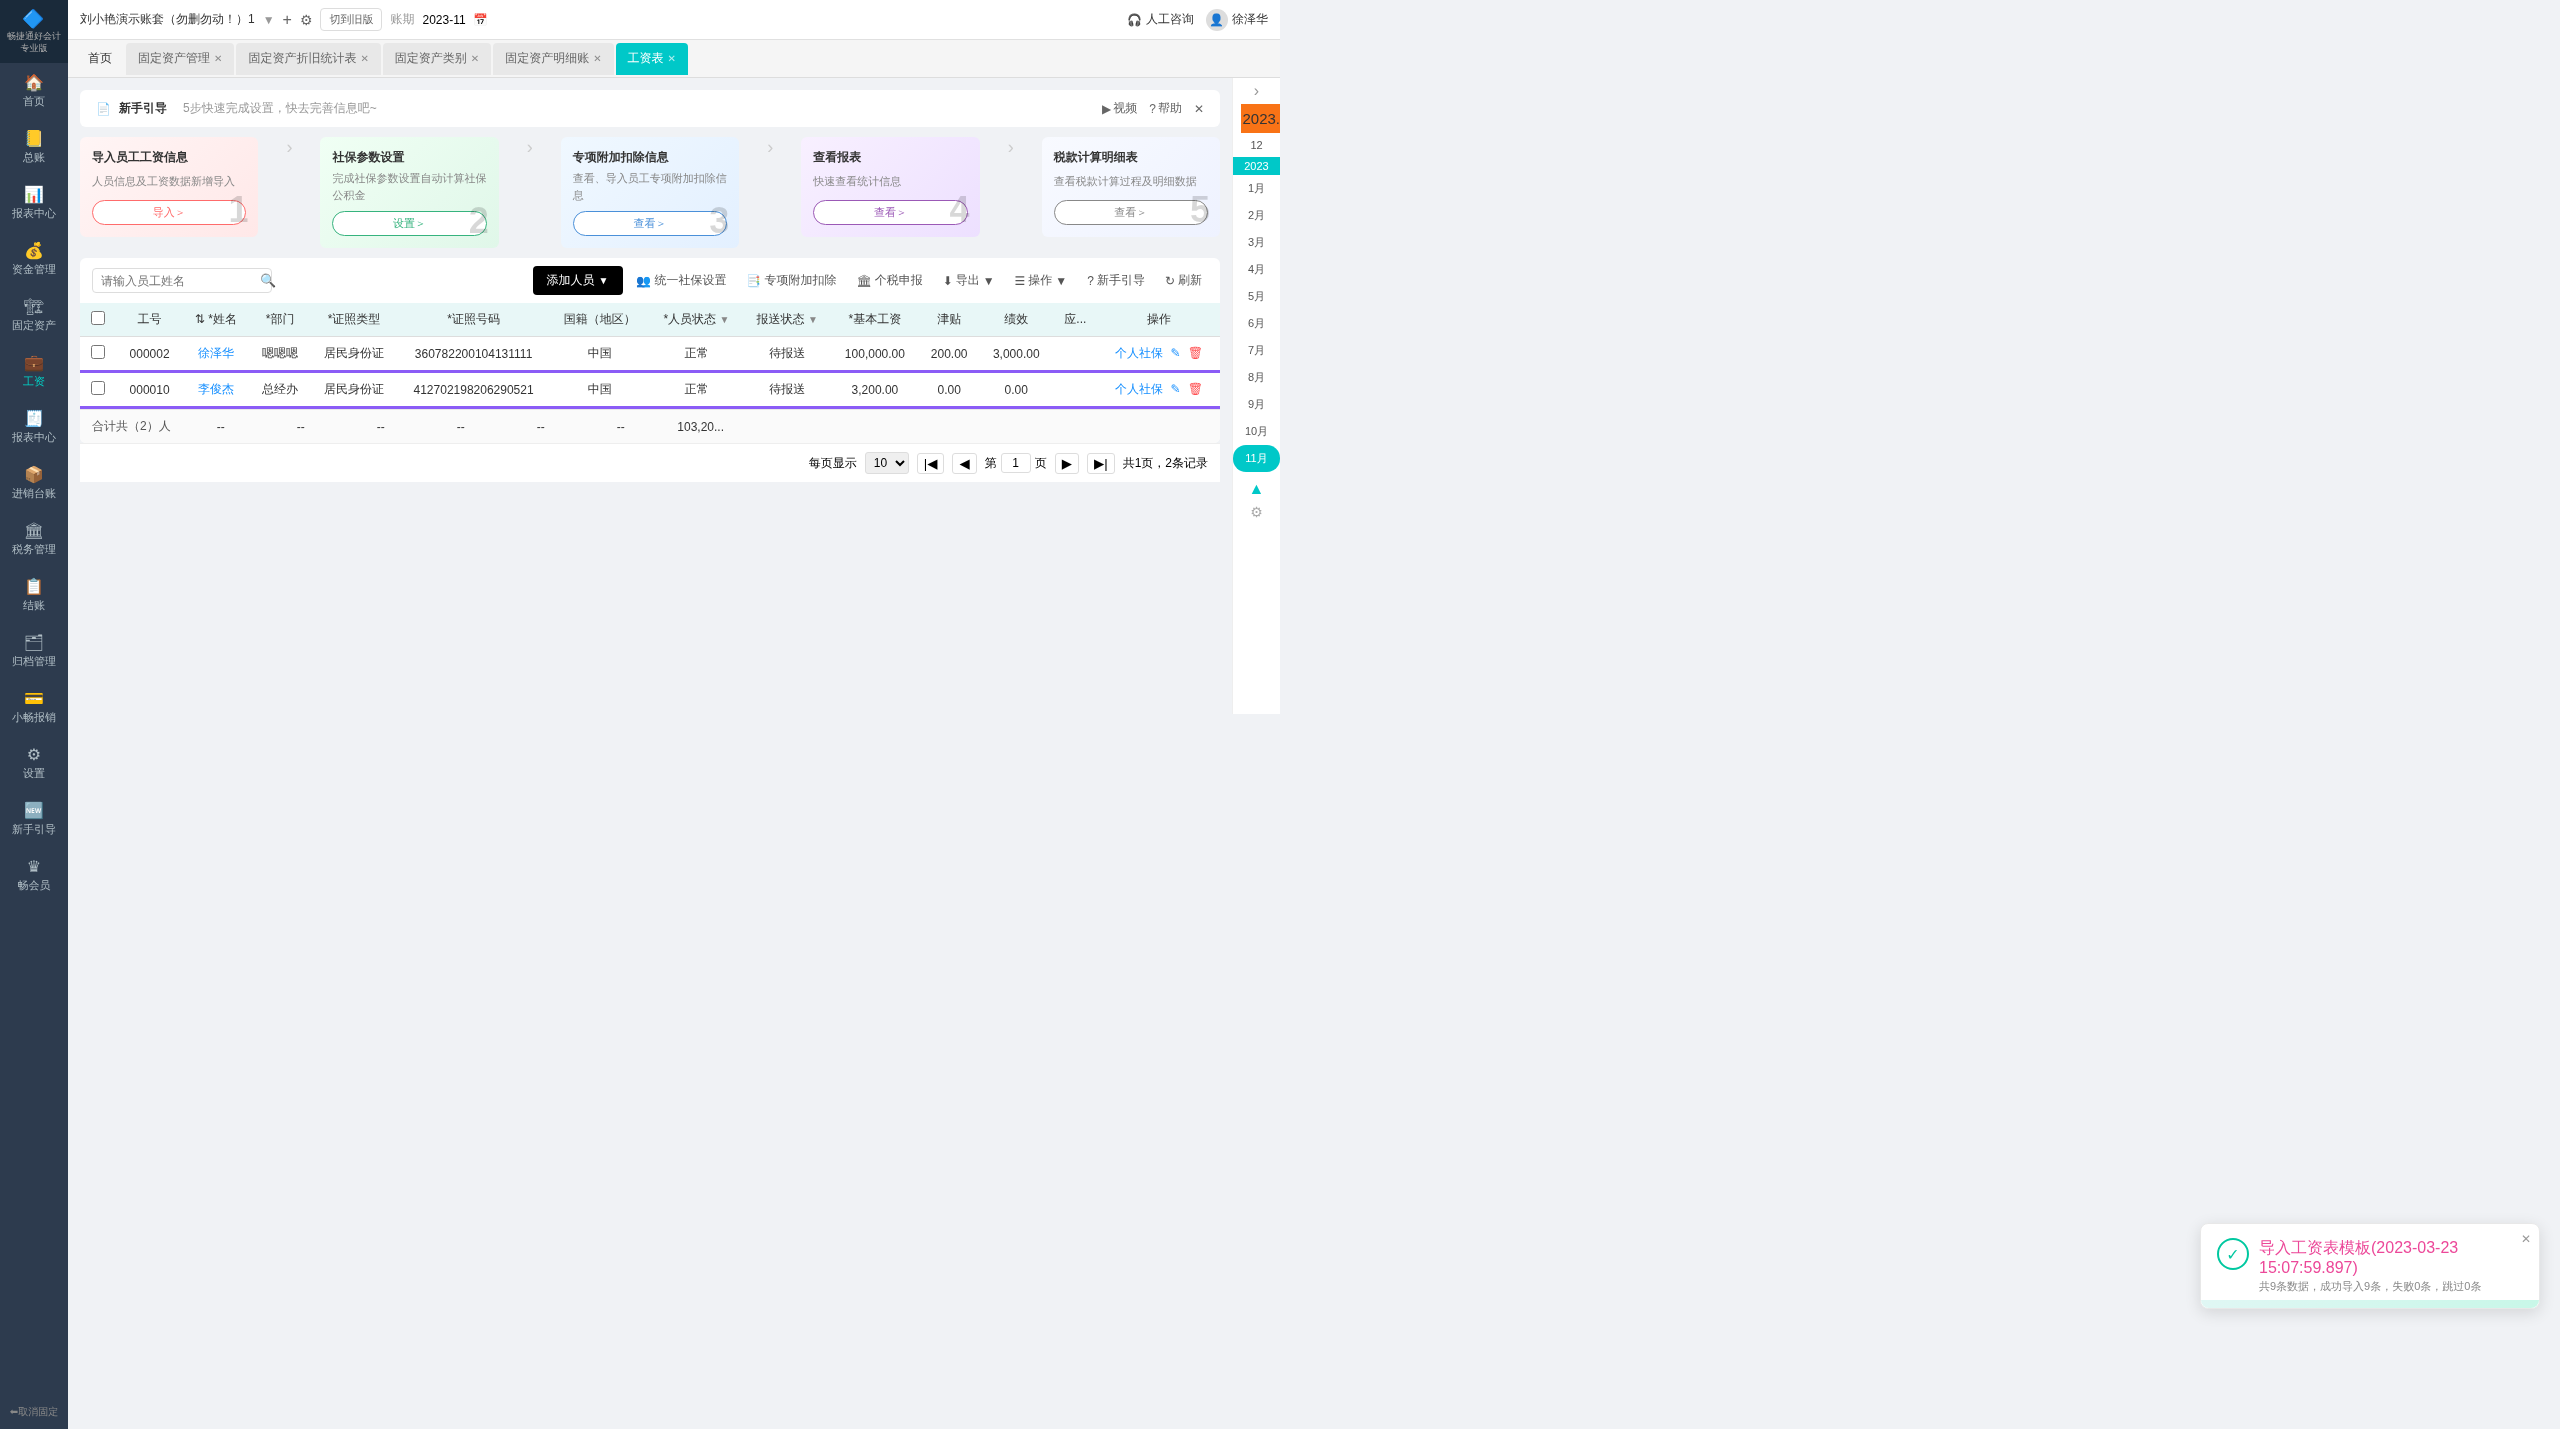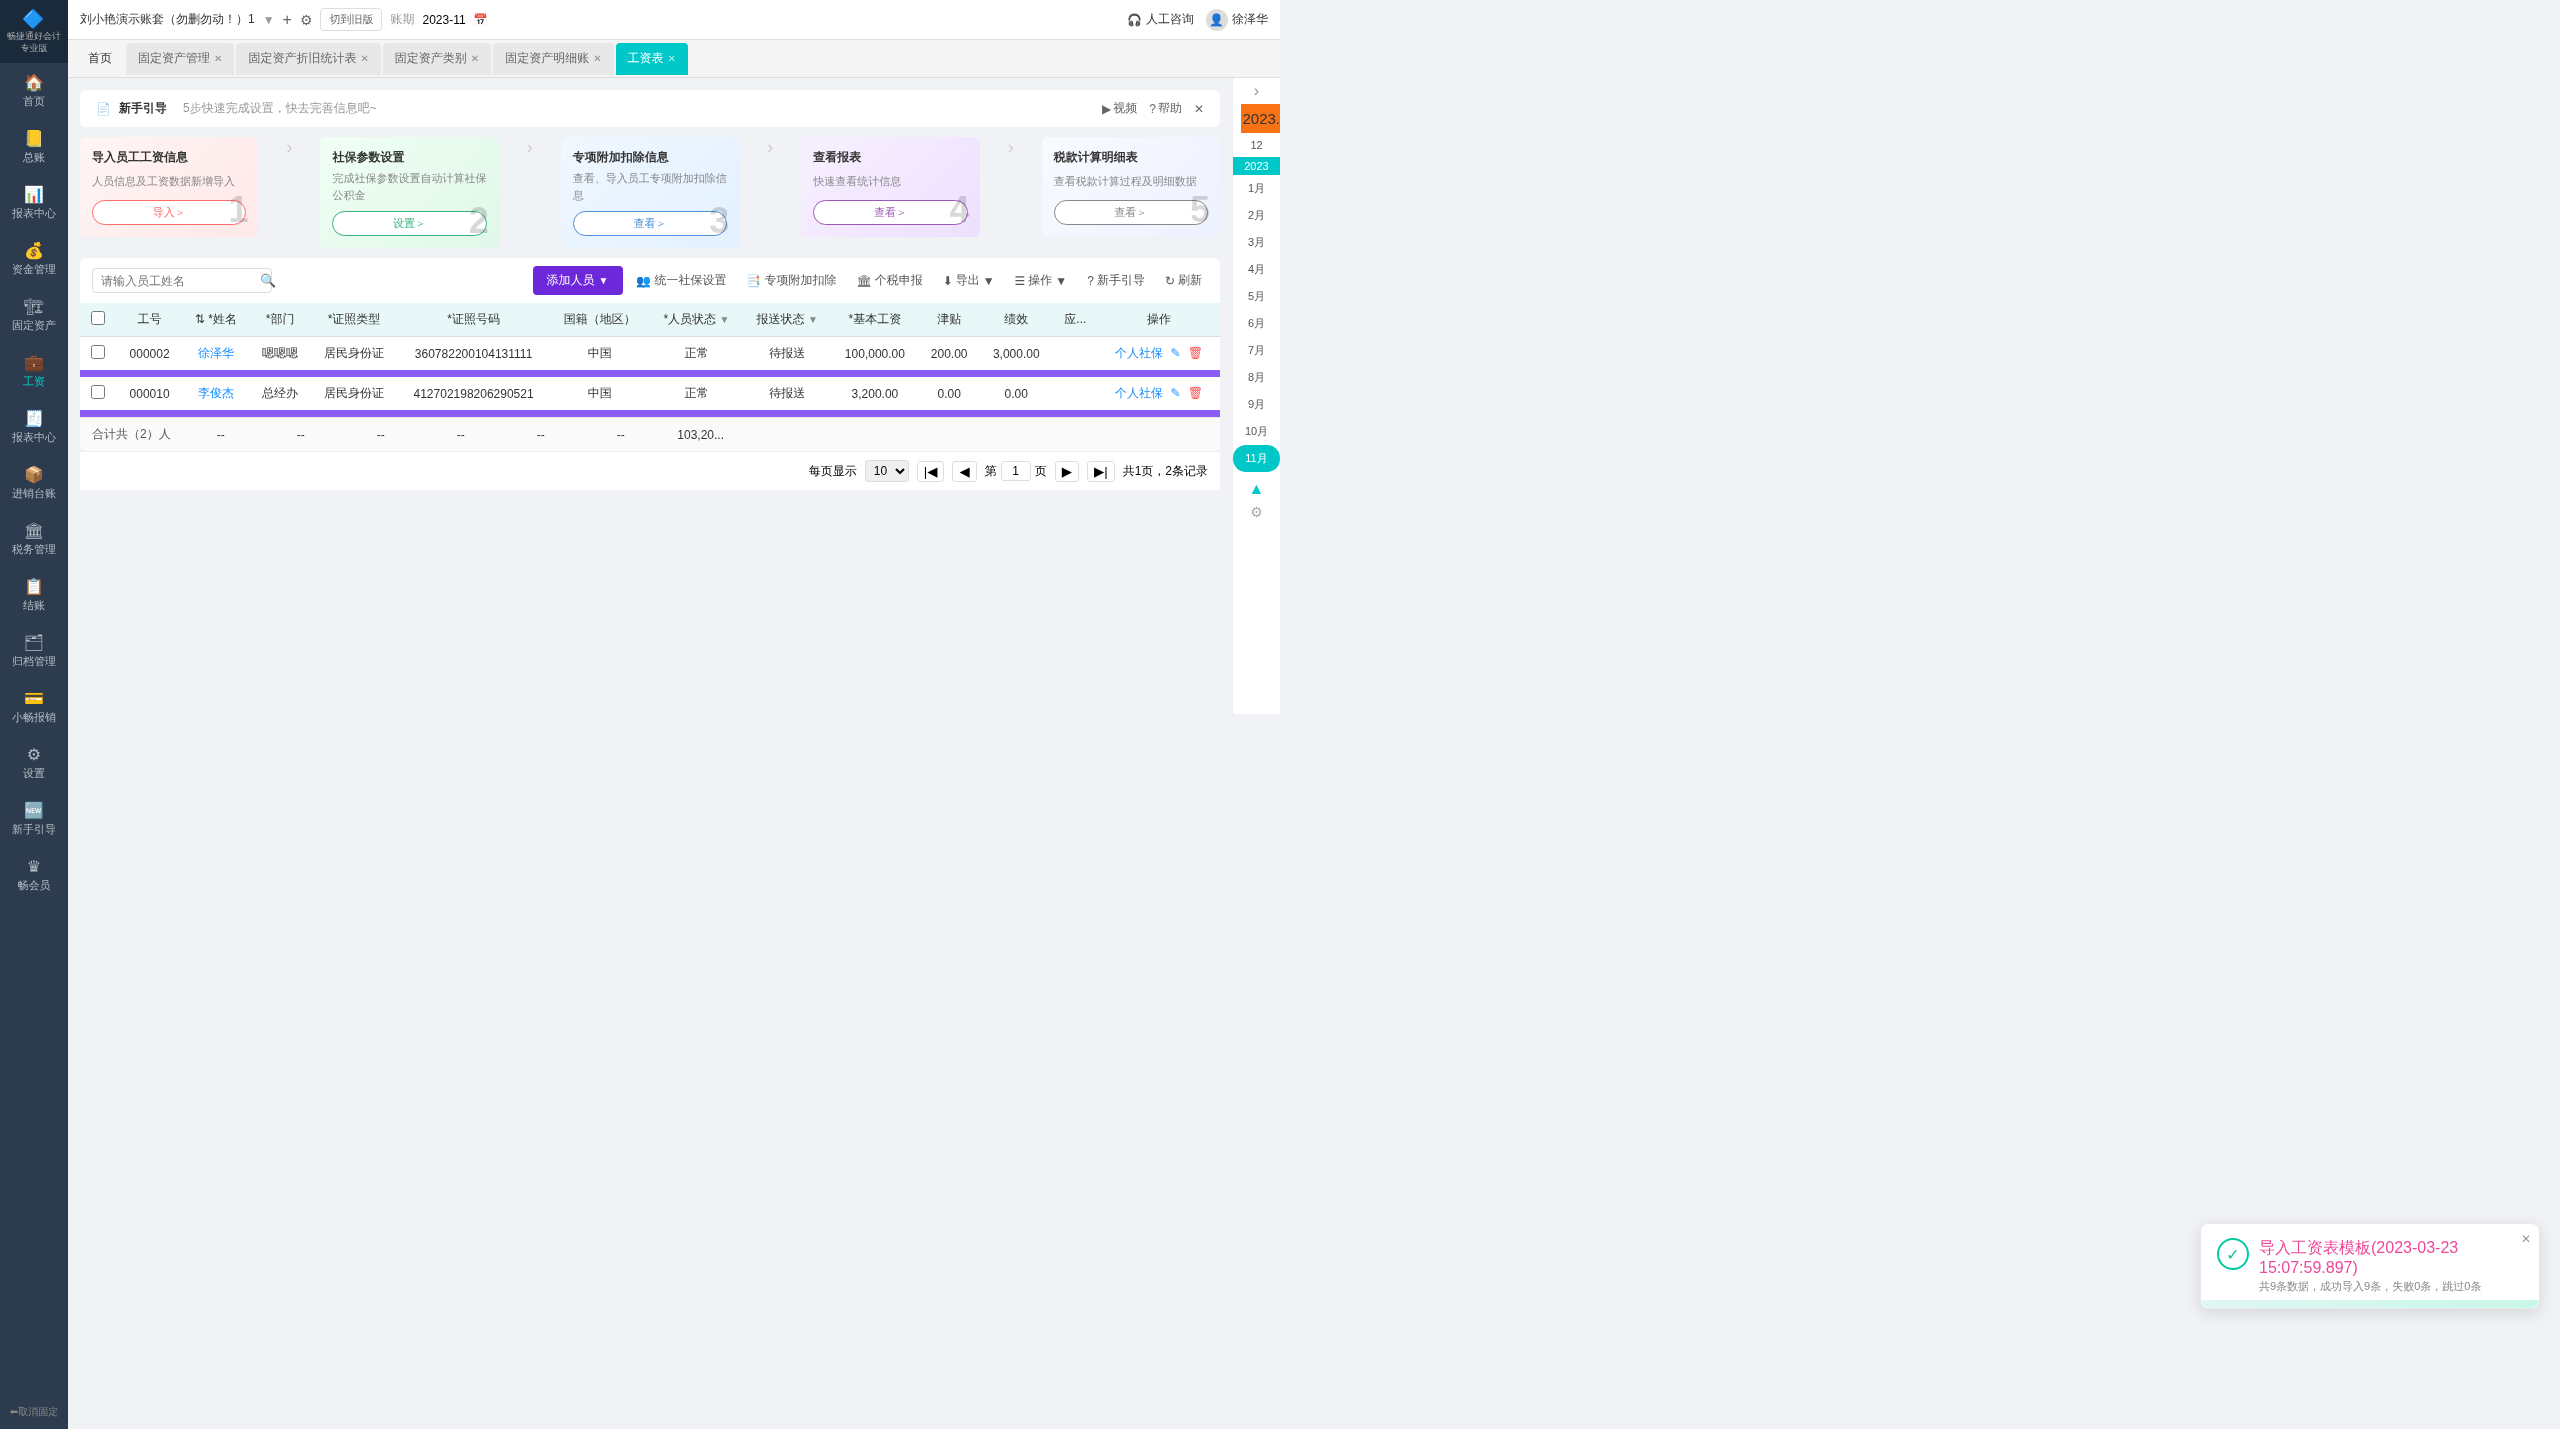--- a/index.html
+++ b/index.html
@@ -112,42 +112,42 @@
       display: flex; align-items: center; gap: 8px; margin-bottom: 0;
     }
     .search-box {
       display: flex; align-items: center; border: 1px solid #ddd; border-radius: 4px;
       padding: 4px 8px; gap: 4px; background: #fff; width: 180px;
     }
     .search-box input { border: none; outline: none; font-size: 12px; flex: 1; }
     .search-icon { color: #999; font-size: 13px; }
     .toolbar-right { margin-left: auto; display: flex; align-items: center; gap: 8px; }
     .add-btn {
-      background: #6d28d9; color: #fff; border: none; border-radius: 4px;
+      background: #000000; color: #fff; border: none; border-radius: 4px;
       padding: 6px 14px; font-size: 12px; cursor: pointer; display: flex; align-items: center; gap: 4px;
     }
     .add-btn .arrow { font-size: 10px; }
     .tool-btn {
       background: none; border: none; color: #555; font-size: 12px; cursor: pointer;
       display: flex; align-items: center; gap: 3px; padding: 4px 6px;
     }
 
     
     .data-table-wrap {
       background: #fff; border-radius: 0 0 6px 6px; overflow-x: auto;
     }
     table {
       width: 100%; border-collapse: collapse; font-size: 12px;
     }
     thead tr { background: #e8f7f7; }
     thead th {
       padding: 8px 10px; text-align: center; color: #333; font-weight: normal;
       border-bottom: 1px solid #ddd; white-space: nowrap; font-size: 12px;
     }
-    tbody tr { border-bottom: 7px solid #8b5cf6; }
+    tbody tr { border-bottom: 3px solid #8b5cf6; }
     tbody td { padding: 8px 10px; text-align: center; color: #333; }
     tbody td.name-link { color: #1890ff; cursor: pointer; }
     tbody td.ops { color: #666; }
     .checkbox { width: 14px; height: 14px; cursor: pointer; }
 
     
     .table-footer {
       background: #fafafa; border-top: 1px solid #e8e8e8; padding: 8px 12px;
       display: flex; align-items: center; gap: 20px; font-size: 12px; color: #333;
     }

